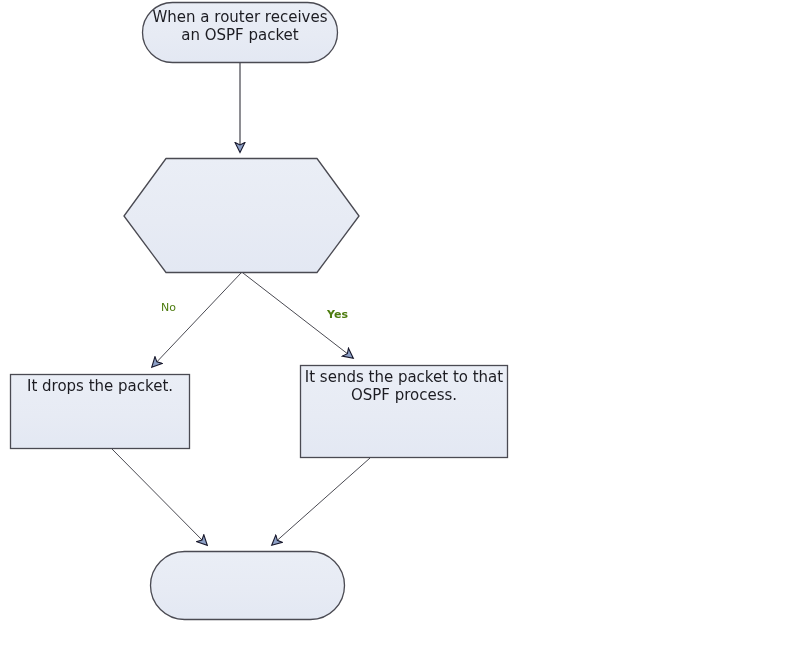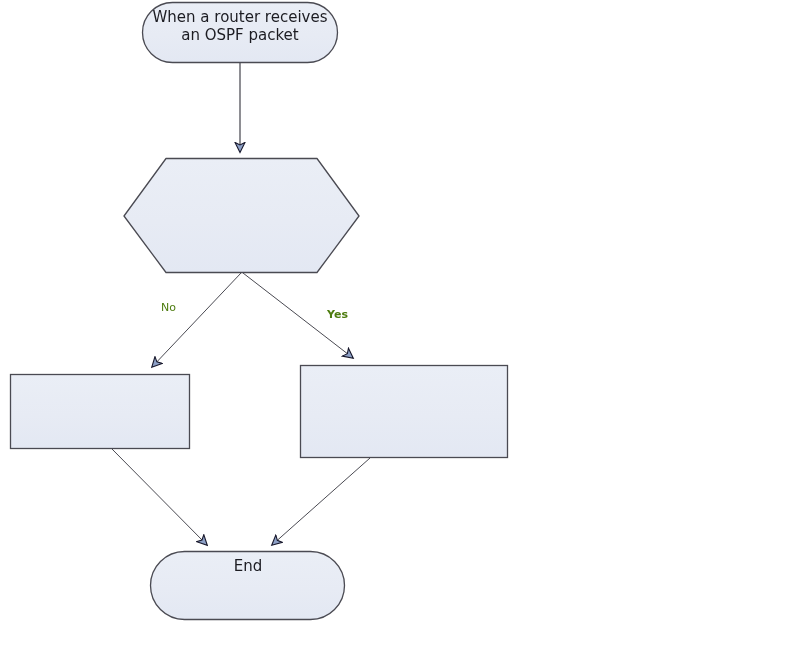--- a/index.html
+++ b/index.html
@@ -110,21 +110,23 @@
 
     <g>
       <rect x="150.5" y="551.5" width="194" height="68" rx="34" ry="34" fill="url(#nodeGrad)" stroke="#4a4a52" stroke-width="1.3"></rect>
     </g>
   </svg>
 
   <div class="node-label" id="label-start">When a router receives
 an OSPF packet</div>
 
 
+  <div class="node-label" id="label-drop">It drops the packet.</div>
 
+  <div class="node-label" id="label-send">It sends the packet to that
+OSPF process.</div>
 
-  <div class="node-label" id="label-end">End</div>
 
   <div class="edge-label" id="label-no">No</div>
 
   <div class="edge-label" id="label-yes">Yes</div>
 
 </div>
 
 </body></html>

